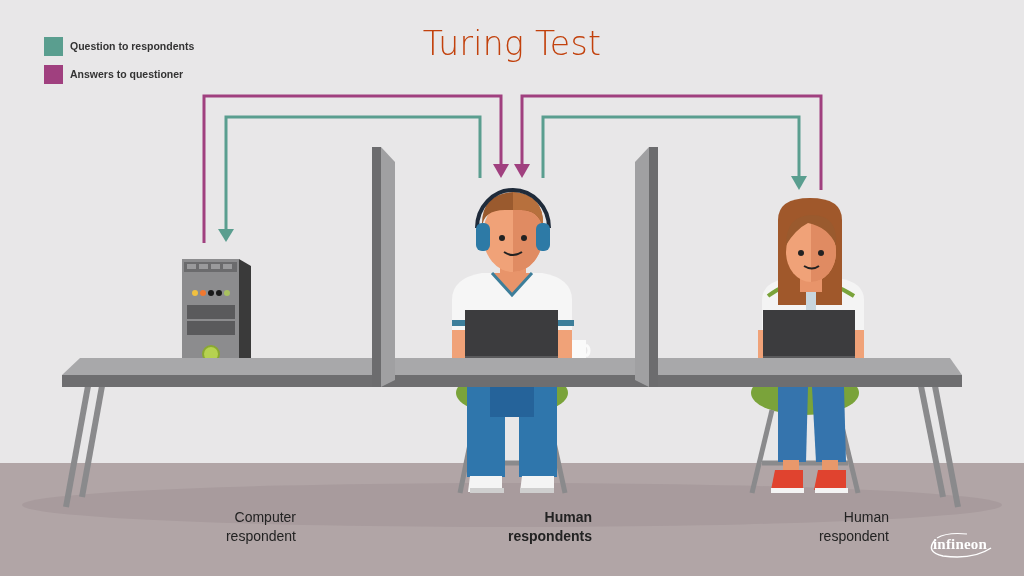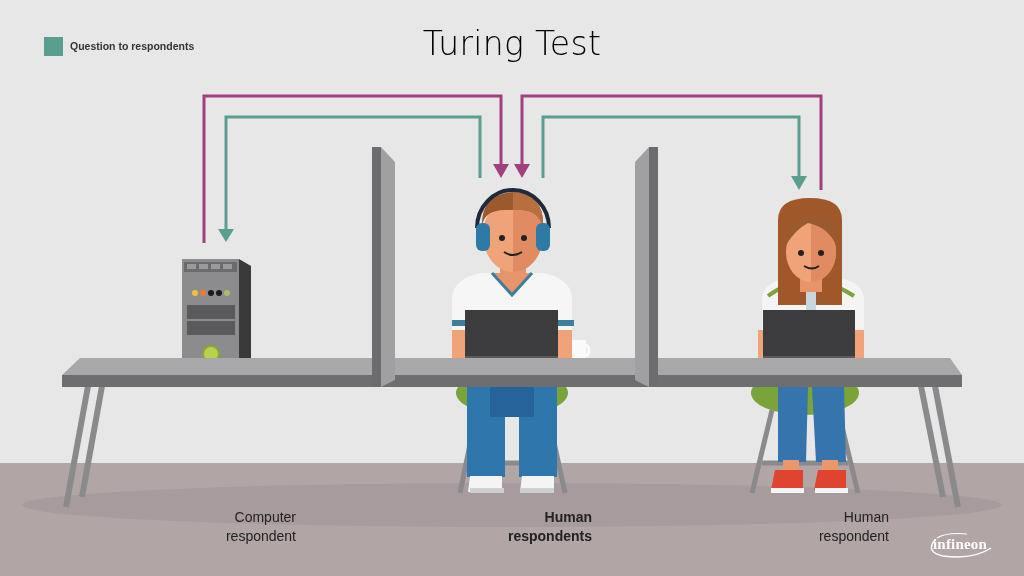--- a/index.html
+++ b/index.html
@@ -1,19 +1,19 @@
 <!DOCTYPE html>
 <html><head>
 <meta charset="utf-8">
 <style>
   html, body { margin:0; padding:0; }
   body { width:1024px; height:576px; overflow:hidden; background:#e8e7e8; font-family:"Liberation Sans", sans-serif; }
   .stage { position:relative; width:1024px; height:576px; }
   .floor { position:absolute; left:0; top:463px; width:1024px; height:113px; background:#b1a5a6; }
-  .title { position:absolute; left:0; top:24px; width:1024px; text-align:center; font-size:33px; color:#000000; font-family:"DejaVu Sans", sans-serif; font-weight:300; letter-spacing:0.3px; }
+  .title { position:absolute; left:0; top:24px; width:1024px; text-align:center; font-size:33px; color:#c2410c; font-family:"DejaVu Sans", sans-serif; font-weight:300; letter-spacing:0.3px; }
   .legend { position:absolute; left:44px; top:36px; }
   .legend-row { display:flex; align-items:center; height:20px; margin-bottom:8px;text-align:right; }
   .swatch { width:19px; height:19px; margin-right:7px; }
   .legend-label { font-size:10.5px; font-weight:bold; color:#333; }
   svg.scene { position:absolute; left:0; top:0; }
   .label { position:absolute; text-align:right; font-size:14px; color:#222; line-height:19px; width:160px; }
   .label.bold { font-weight:bold; }
   .logo { position:absolute; left:925px; top:532px; width:70px; height:28px;font-family:Liberation Serif, serif; }
   .logo-text { position:absolute; left:8px; top:4px; font-size:15px; color:#fff; font-weight:bold; letter-spacing:0.2px; }
 </style>
@@ -22,20 +22,24 @@
 
 <div class="stage">
   <div class="floor"></div>
 
   <div class="title">Turing Test</div>
 
   <div class="legend">
     <div class="legend-row">
       <div class="swatch" style="background:#5a9e8f"></div>
       <span class="legend-label">Question to respondents</span>
+    </div>
+    <div class="legend-row">
+      <div class="swatch" style="background:#a0407f"></div>
+      <span class="legend-label">Answers to questioner</span>
     </div>
   </div>
 
   <svg class="scene" width="1024" height="576" viewBox="0 0 1024 576">
 
     <ellipse cx="512" cy="505" rx="490" ry="22" fill="#a89b9d"></ellipse>
 
     <g stroke="#a0407f" stroke-width="3" fill="none">
       <polyline points="204,243 204,96 501,96 501,165"></polyline>
     </g>

